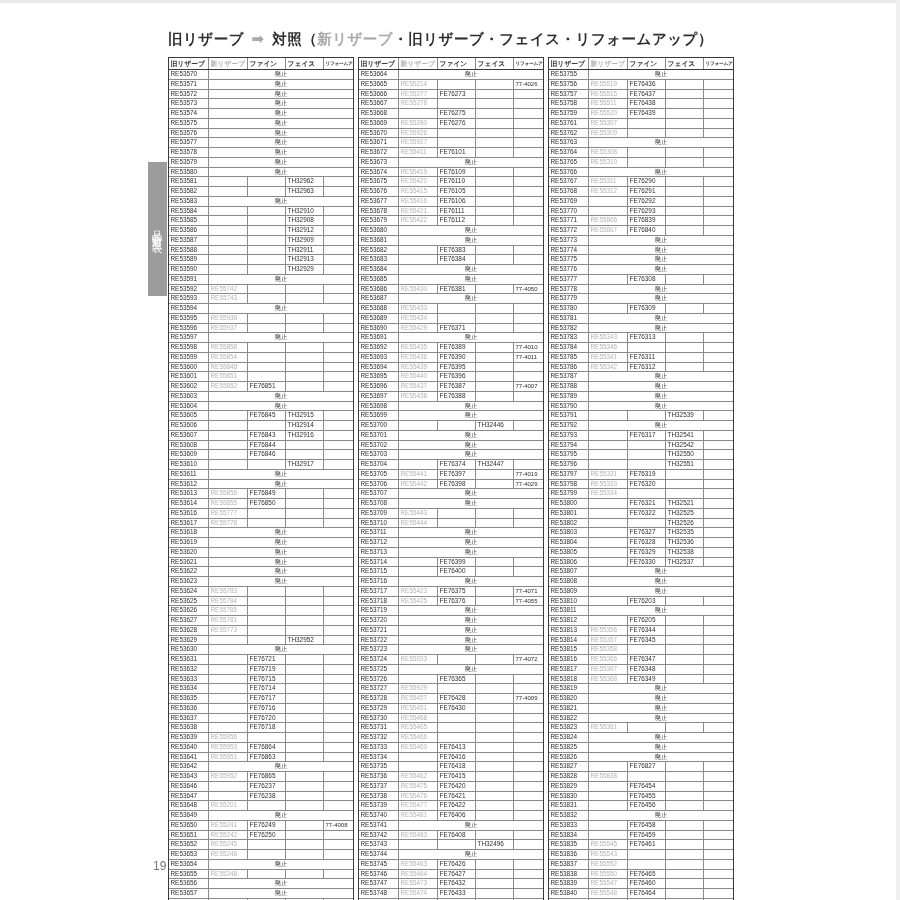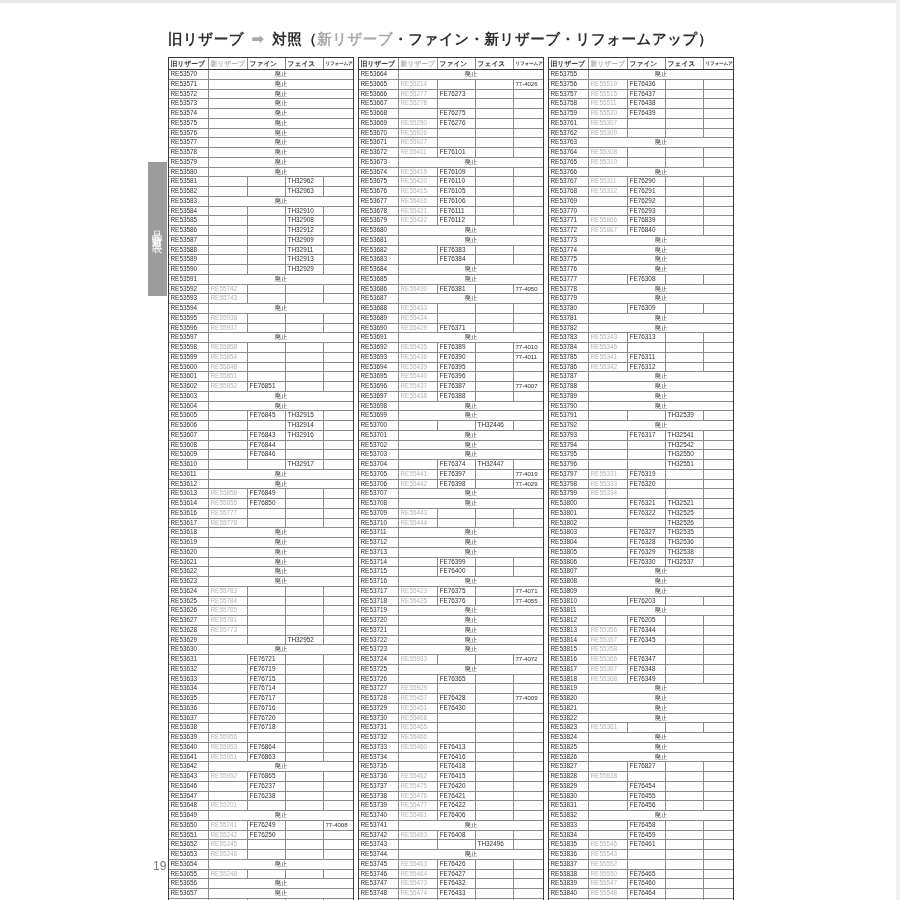--- a/index.html
+++ b/index.html
@@ -45,21 +45,21 @@
 </style>
 </head>
 <body>
 
 <div class="scan-edge-top"></div>
 <div class="scan-edge-right"></div>
 
 <div class="title">
   <span>旧リザーブ</span>
   <span class="arrow">➡</span>
-  <span>対照（</span><span class="gray">新リザーブ</span><span>・ファイン・新リザーブ・リフォームアップ）</span>
+  <span>対照（</span><span class="gray">新リザーブ</span><span>・旧リザーブ・フェイス・リフォームアップ）</span>
 </div>
 
 <div class="side-tab">品番対照表</div>
 
 <div class="tables" id="tables">
     <div class="ctable">
       <div class="row header">
         <div class="cell c0">旧リザーブ</div>
         <div class="cell c1">新リザーブ</div>
         <div class="cell c2">ファイン</div>

